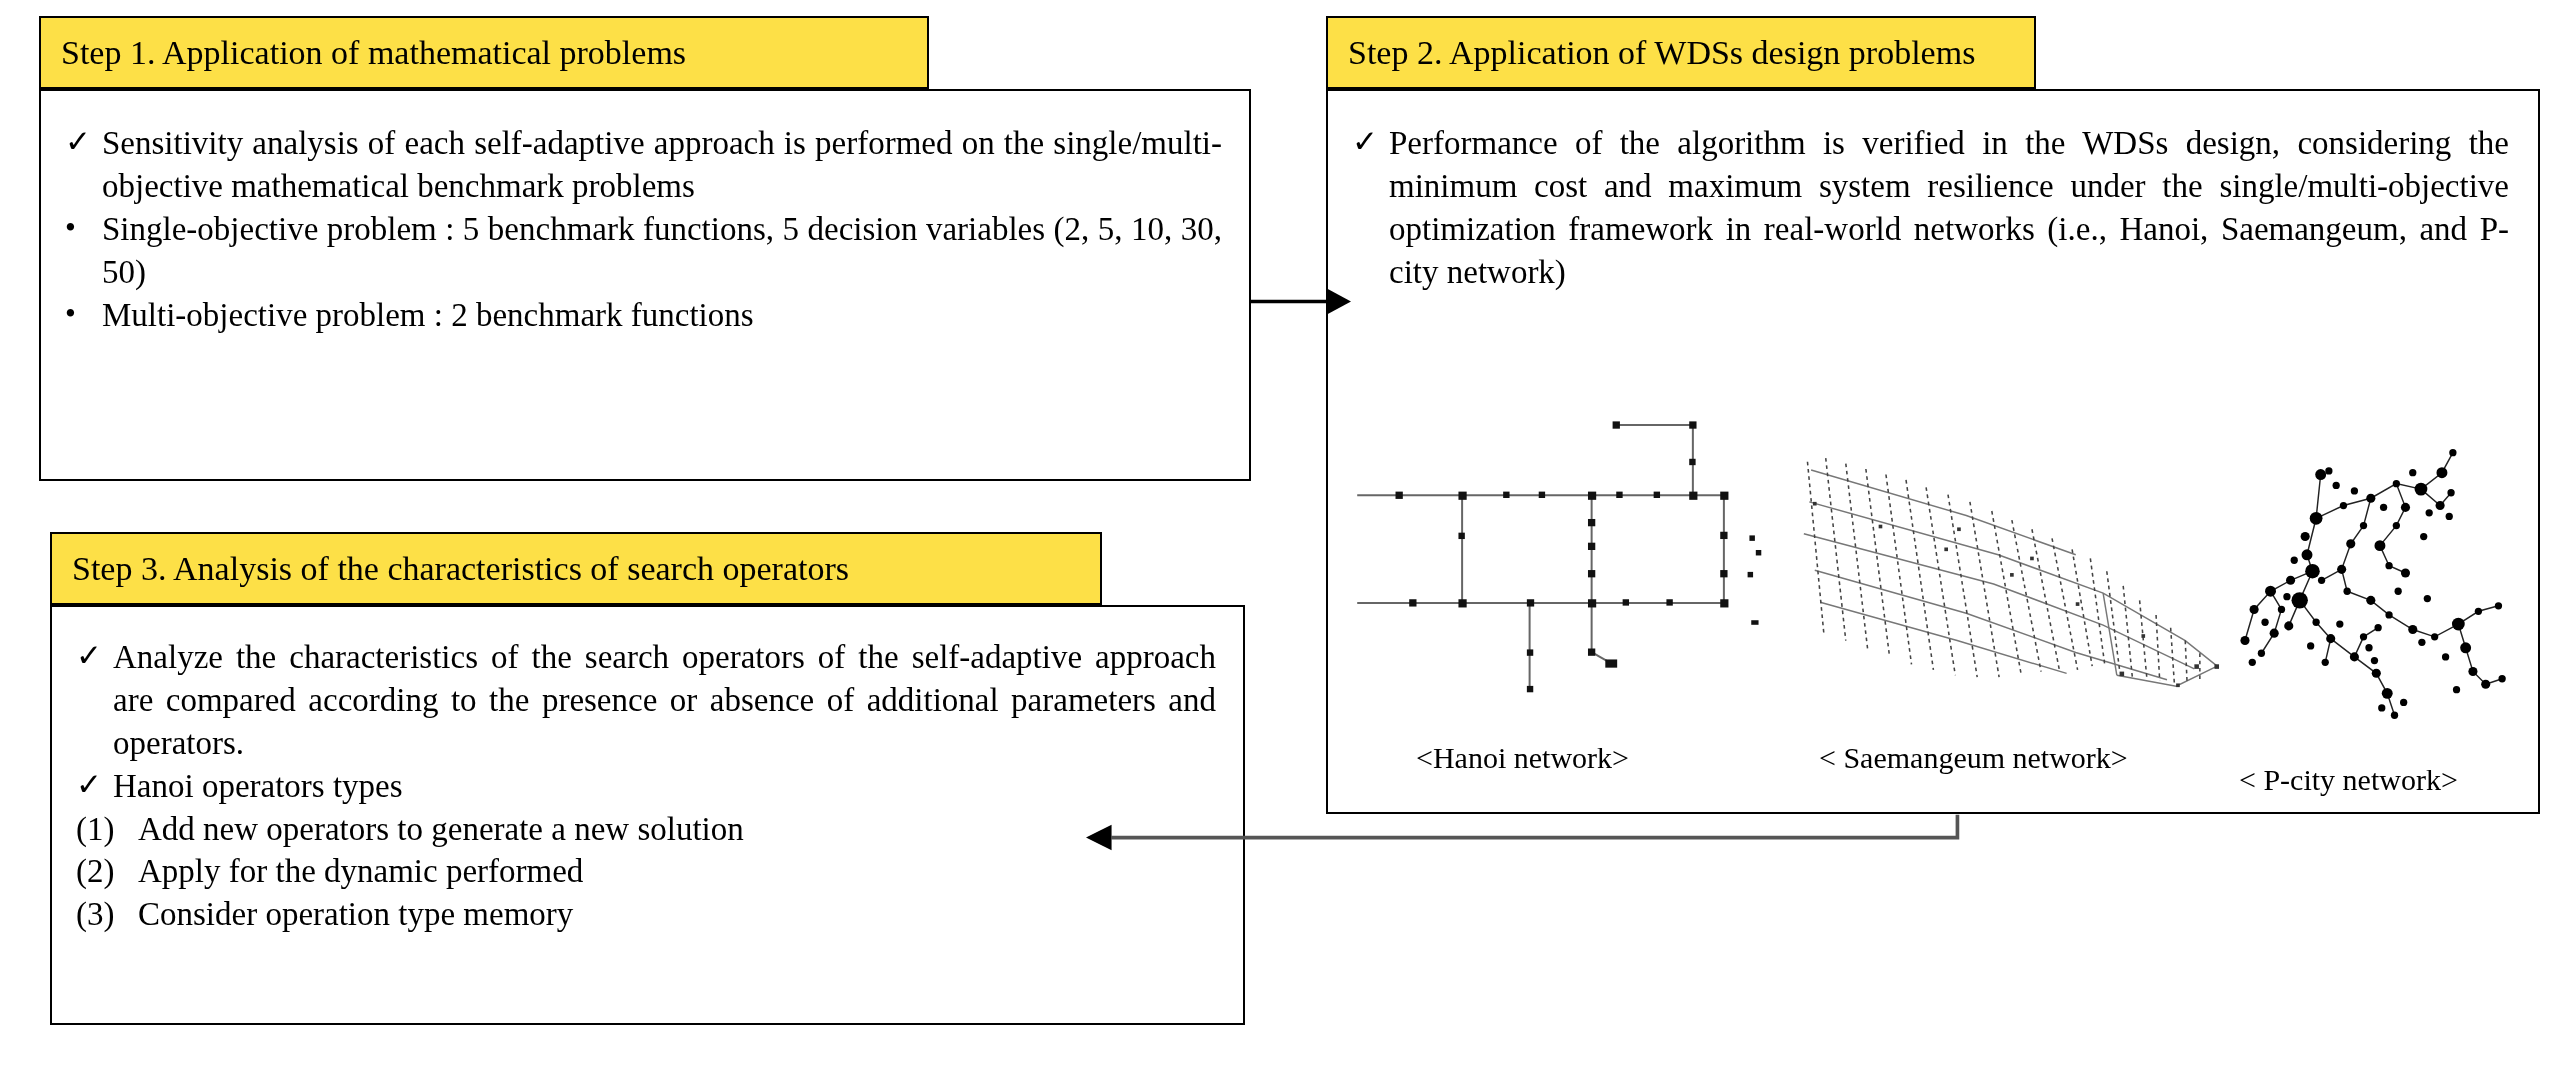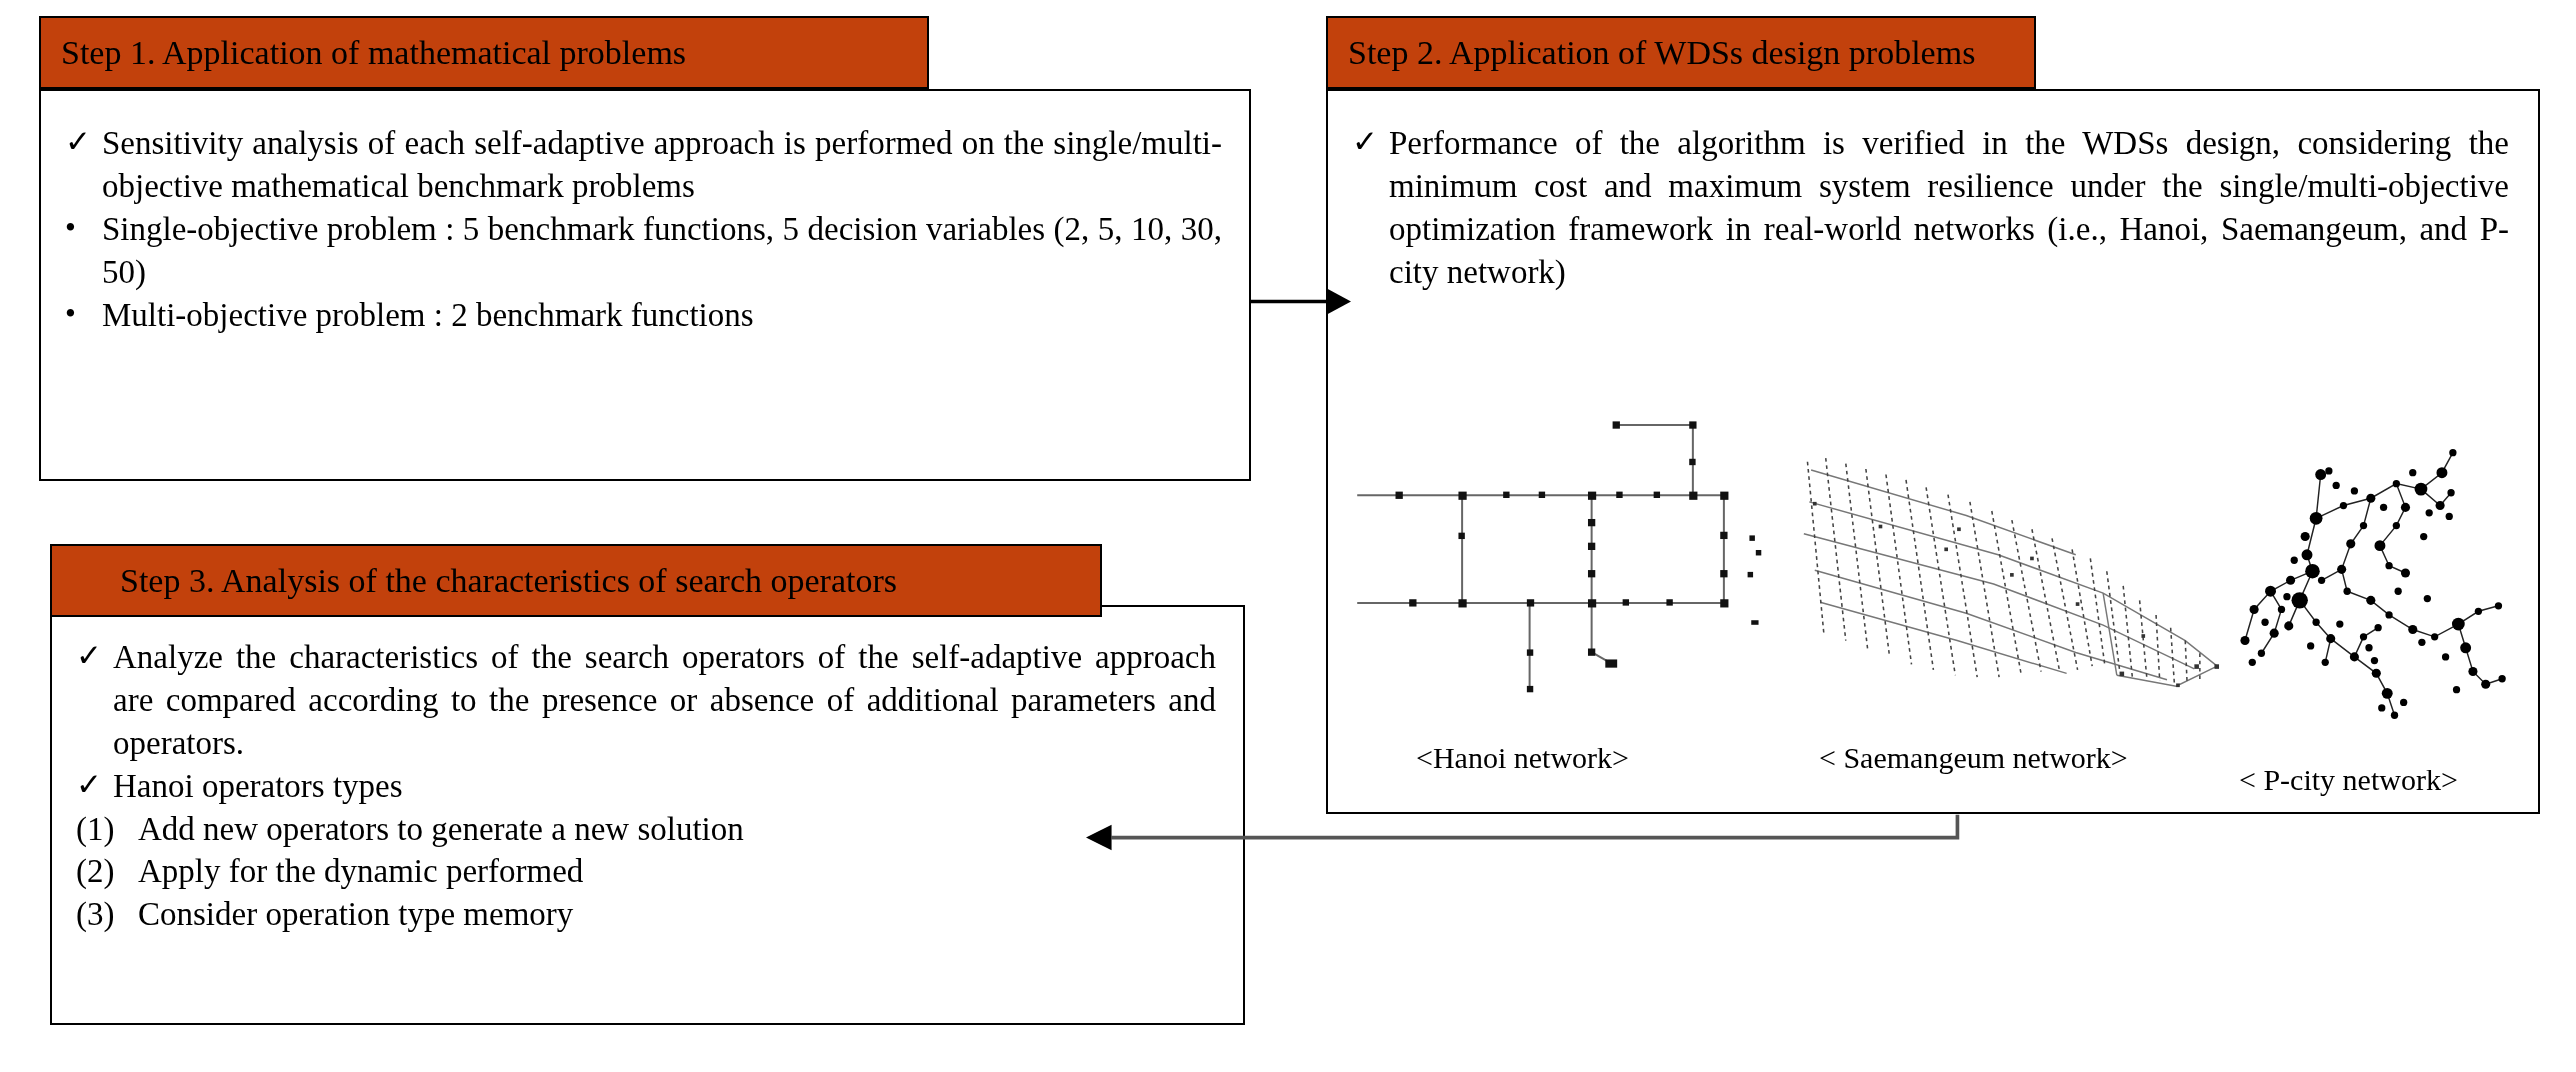--- a/index.html
+++ b/index.html
@@ -16,21 +16,21 @@
     width: 2576px;
     height: 1072px;
     background: #ffffff;
     overflow: hidden;
   }
 
   
   .step-header {
     position: absolute;
     border: 2.7px solid #000000;
-    background: #c2410c;
+    background: #fde047;
     box-sizing: border-box;
     display: flex;
     align-items: center;
     z-index: 3;
   }
   .step-header .htxt {
     padding-left: 20px;
     font-size: 34px;
     line-height: 1.1;
     white-space: nowrap;
@@ -338,21 +338,21 @@
 
   <div class="net-caption" style="left:1396px; top:741px;">&lt;Hanoi network&gt;</div>
   <div class="net-caption" style="left:1799px; top:741px;">&lt; Saemangeum network&gt;</div>
   <div class="net-caption" style="left:2219px; top:763px;">&lt; P-city network&gt;</div>
 
   <svg class="arrow-svg" style="left:1086px; top:812px;" width="876" height="73" viewBox="0 0 960 80">
     <polyline points="955,3 955,28 28,28" stroke="#555555" stroke-width="4" fill="none"></polyline>
     <polygon points="28,14 0,28 28,42" fill="#000000"></polygon>
   </svg>
 
-  <div class="step-header" style="left:50px; top:544px; width:1052px; height:73px;padding-left:48px;">
+  <div class="step-header" style="left:50px; top:532px; width:1052px; height:73px;">
     <div class="htxt">Step 3. Analysis of the characteristics of search operators</div>
   </div>
 
   <div class="step-body" style="left:50px; top:605px; width:1195px; height:420px; padding:29px 27px 0 24px;">
     <ul class="blist">
       <li class="bitem">
         <span class="bmark">✓</span>
         <span class="btext">Analyze the characteristics of the search operators of the self-adaptive approach are compared according to the presence or absence of additional parameters and operators.</span>
       </li>
       <li class="bitem">

